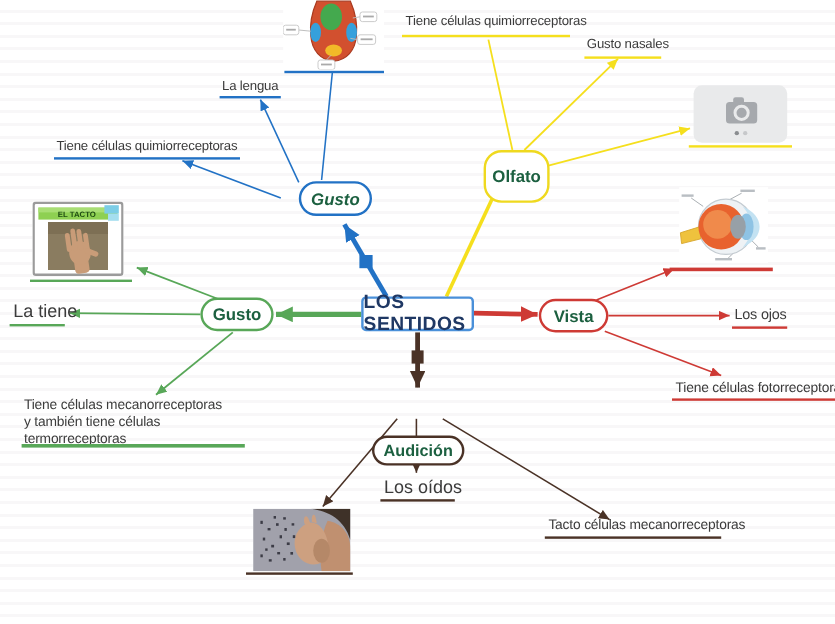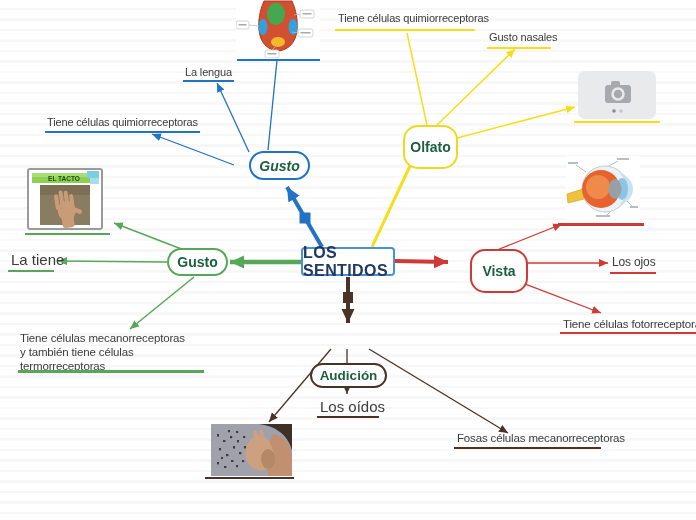--- a/index.html
+++ b/index.html
@@ -108,21 +108,21 @@
       <path d="M331,349 L269,422" stroke-width="1.3" marker-end="url(#sn)"></path>
       <path d="M347,349 L347,394" stroke-width="1.3" marker-end="url(#sn)"></path>
       <path d="M369,349 L508,433" stroke-width="1.3" marker-end="url(#sn)"></path>
     </g>
   </svg>
 
   <div class="node central" style="left:301px;top:247px;width:94px;height:29px;">LOS SENTIDOS</div>
 
   <div class="node pill b-blue" style="left:249px;top:151px;width:61px;height:29px;font-style:italic;">Gusto</div>
   <div class="node pill b-yellow" style="left:403px;top:125px;width:55px;height:44px;">Olfato</div>
-  <div class="node pill b-red" style="left:470px;top:249px;width:58px;height:44px;">Vista</div>
+  <div class="node pill b-red" style="left:449px;top:249px;width:58px;height:28px;">Vista</div>
   <div class="node pill b-green" style="left:167px;top:248px;width:61px;height:28px;">Gusto</div>
   <div class="node pill b-brown" style="left:310px;top:325px;width:77px;height:25px;font-size:13.5px;margin-top:38px;">Audición</div>
 
   <div class="sub" style="left:185px;top:66px;">La lengua</div>
   <div class="ul c-blue" style="left:183px;top:80px;width:51px;"></div>
 
   <div class="sub" style="left:47px;top:116px;">Tiene células quimiorreceptoras</div>
   <div class="ul c-blue" style="left:45px;top:131px;width:155px;"></div>
 
   <div class="img" style="left:236px;top:0px;width:84px;height:58px;">
@@ -217,21 +217,21 @@
         <rect x="5.5" y="-11" width="4" height="14" rx="2"></rect>
         <rect x="6" y="-2" width="12" height="4.5" rx="2.2" transform="rotate(28)"></rect>
       </g>
     </svg>
   </div>
   <div class="ul c-green" style="left:25px;top:233px;width:85px;"></div>
 
   <div class="sub big" style="left:320px;top:398px;">Los oídos</div>
   <div class="ul c-brown" style="left:317px;top:416px;width:62px;"></div>
 
-  <div class="sub" style="left:457px;top:432px;font-size:11.5px;">Fosas células mecanorreceptoras</div>
+  <div class="sub" style="left:457px;top:432px;font-size:11.5px;">Tacto células mecanorreceptoras</div>
   <div class="ul c-brown" style="left:454px;top:447px;width:147px;"></div>
 
   <div class="img" style="left:211px;top:424px;width:81px;height:52px;">
     <svg width="81" height="52">
       <rect width="81" height="52" fill="#A6A7B0"></rect>
       <rect width="81" height="52" fill="#9B9CA6" opacity="0.5"></rect>
       <path d="M48,0 L81,0 L81,26 C76,9 63,2 48,0 Z" fill="#3E3128"></path>
       <path d="M62,10 C73,12 81,20 81,34 L81,52 L57,52 C55,40 56,22 62,10 Z" fill="#C09070"></path>
       <path d="M45,12 C37,16 33,24 35,33 C37,42 45,48 54,46 C61,44 64,36 62,27 C60,17 53,9 45,12 Z" fill="#CDA080"></path>
       <ellipse cx="57" cy="35" rx="7" ry="10" fill="#B58868"></ellipse>

